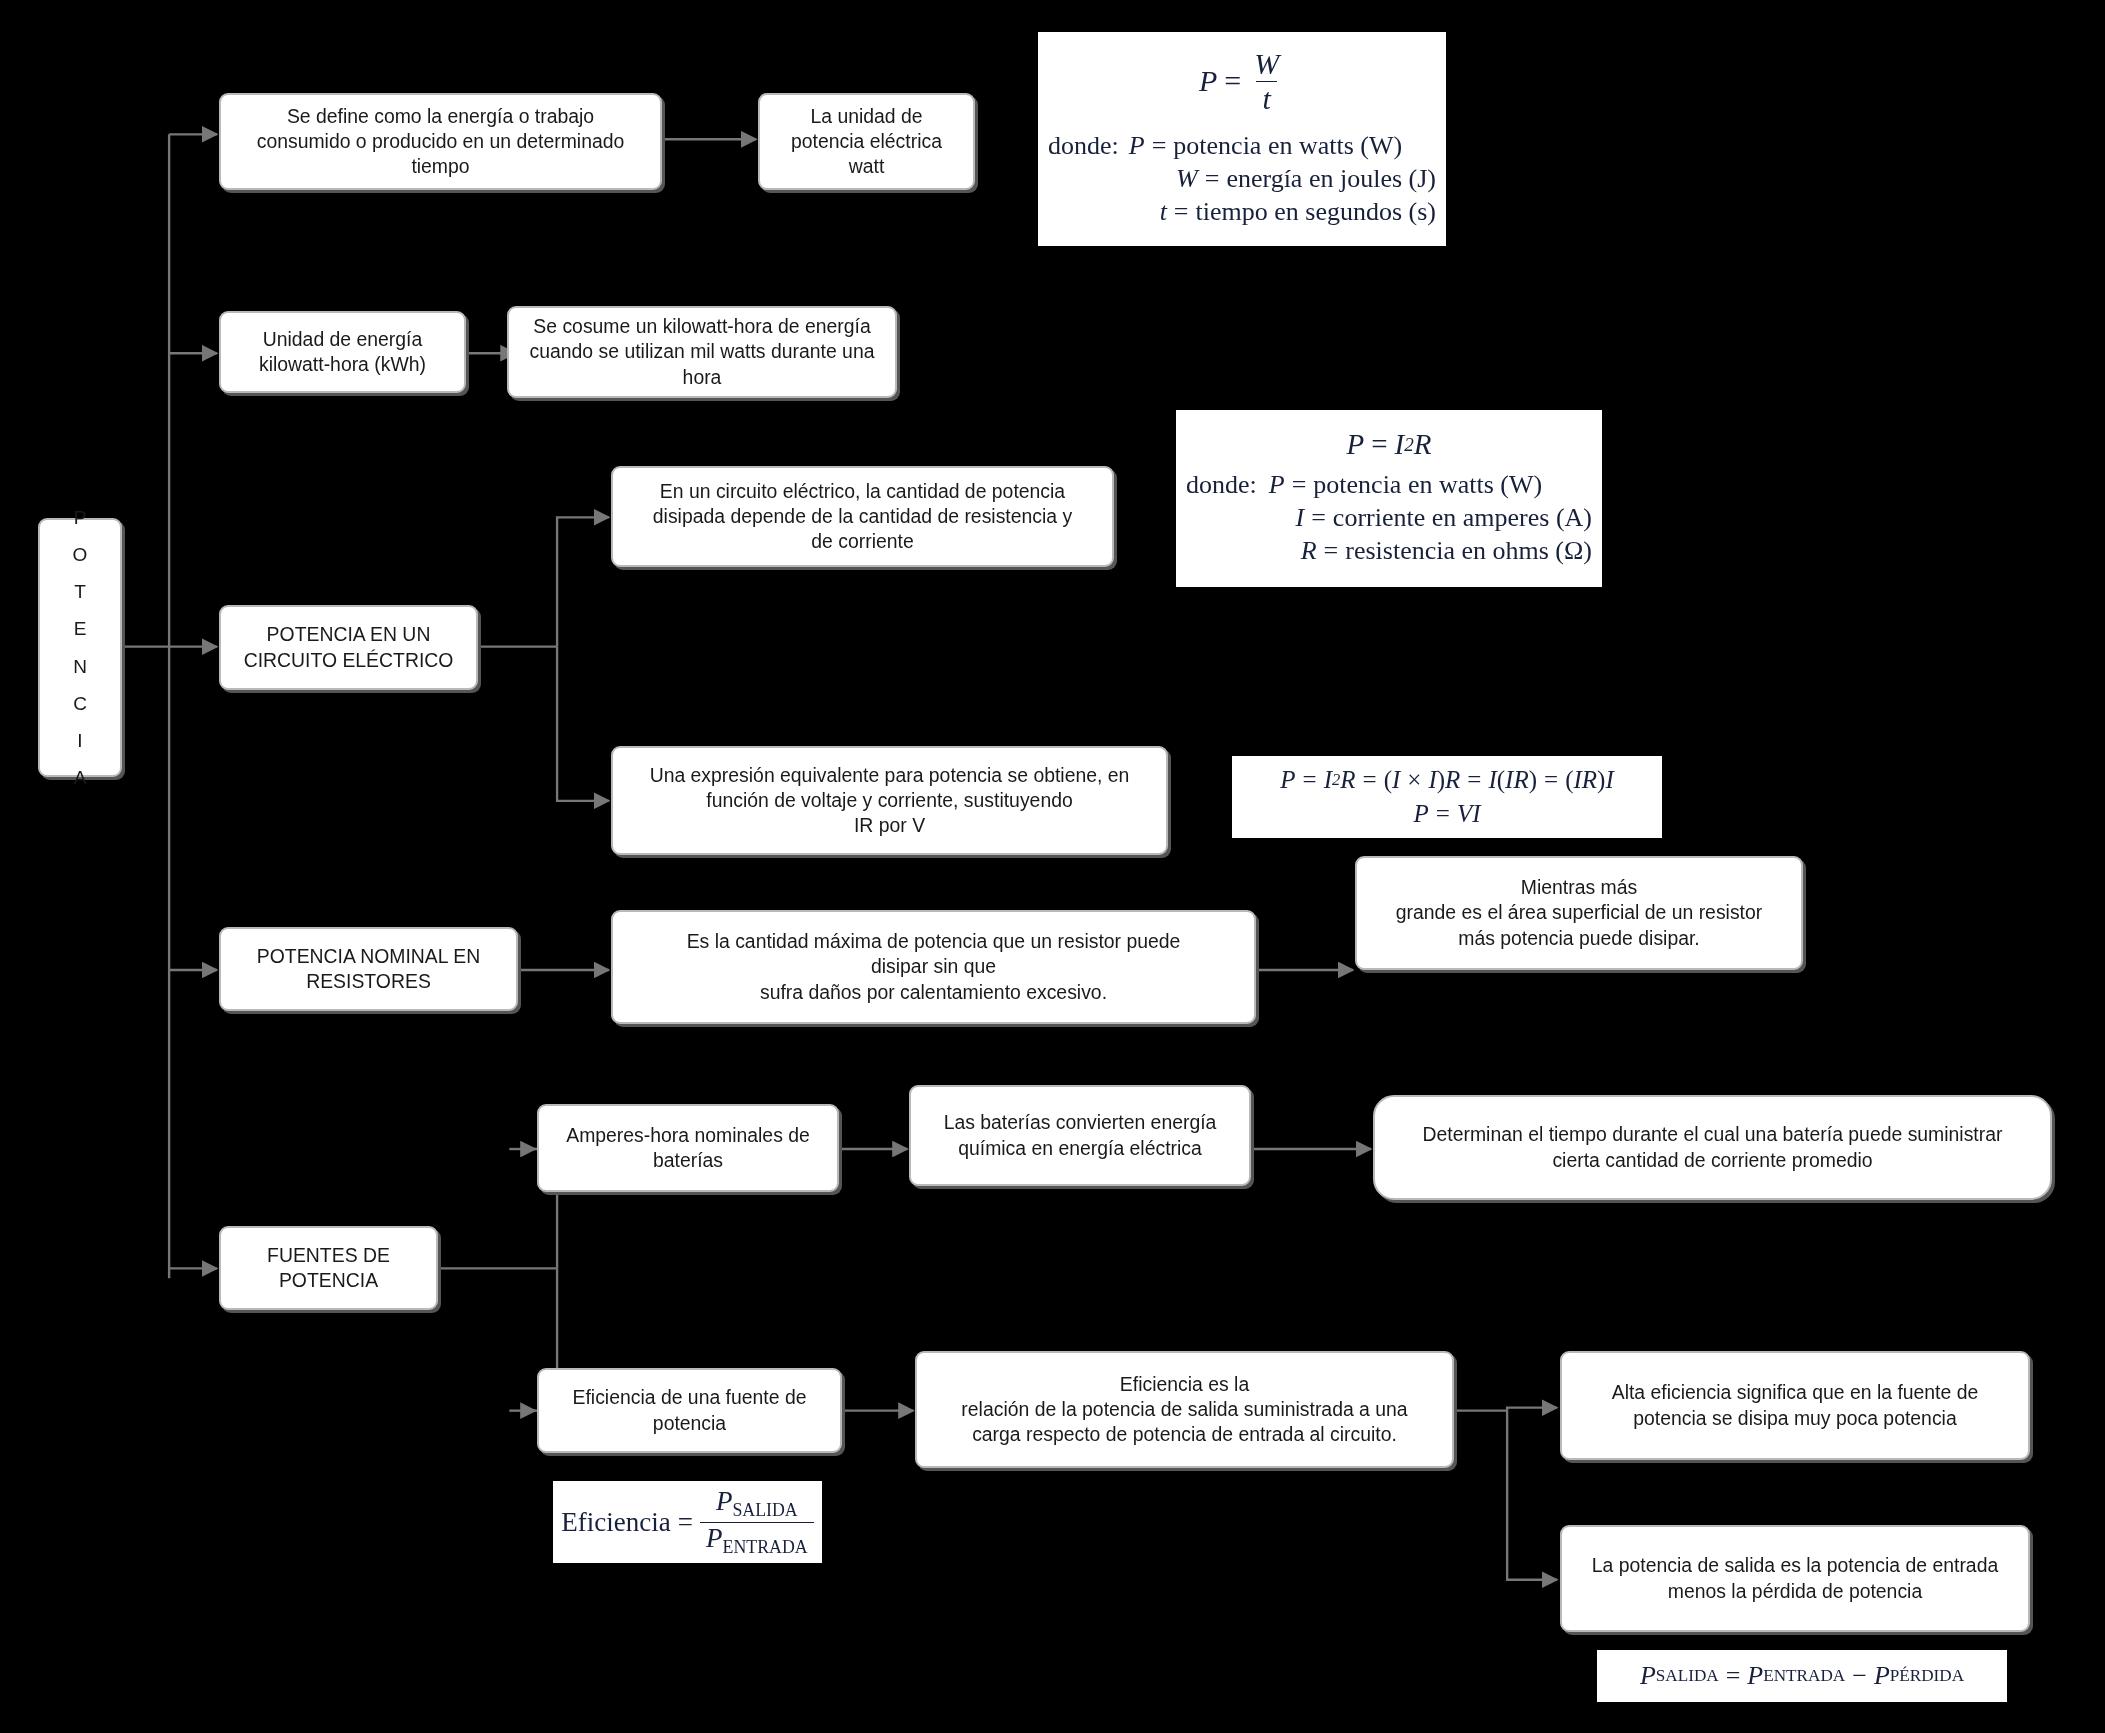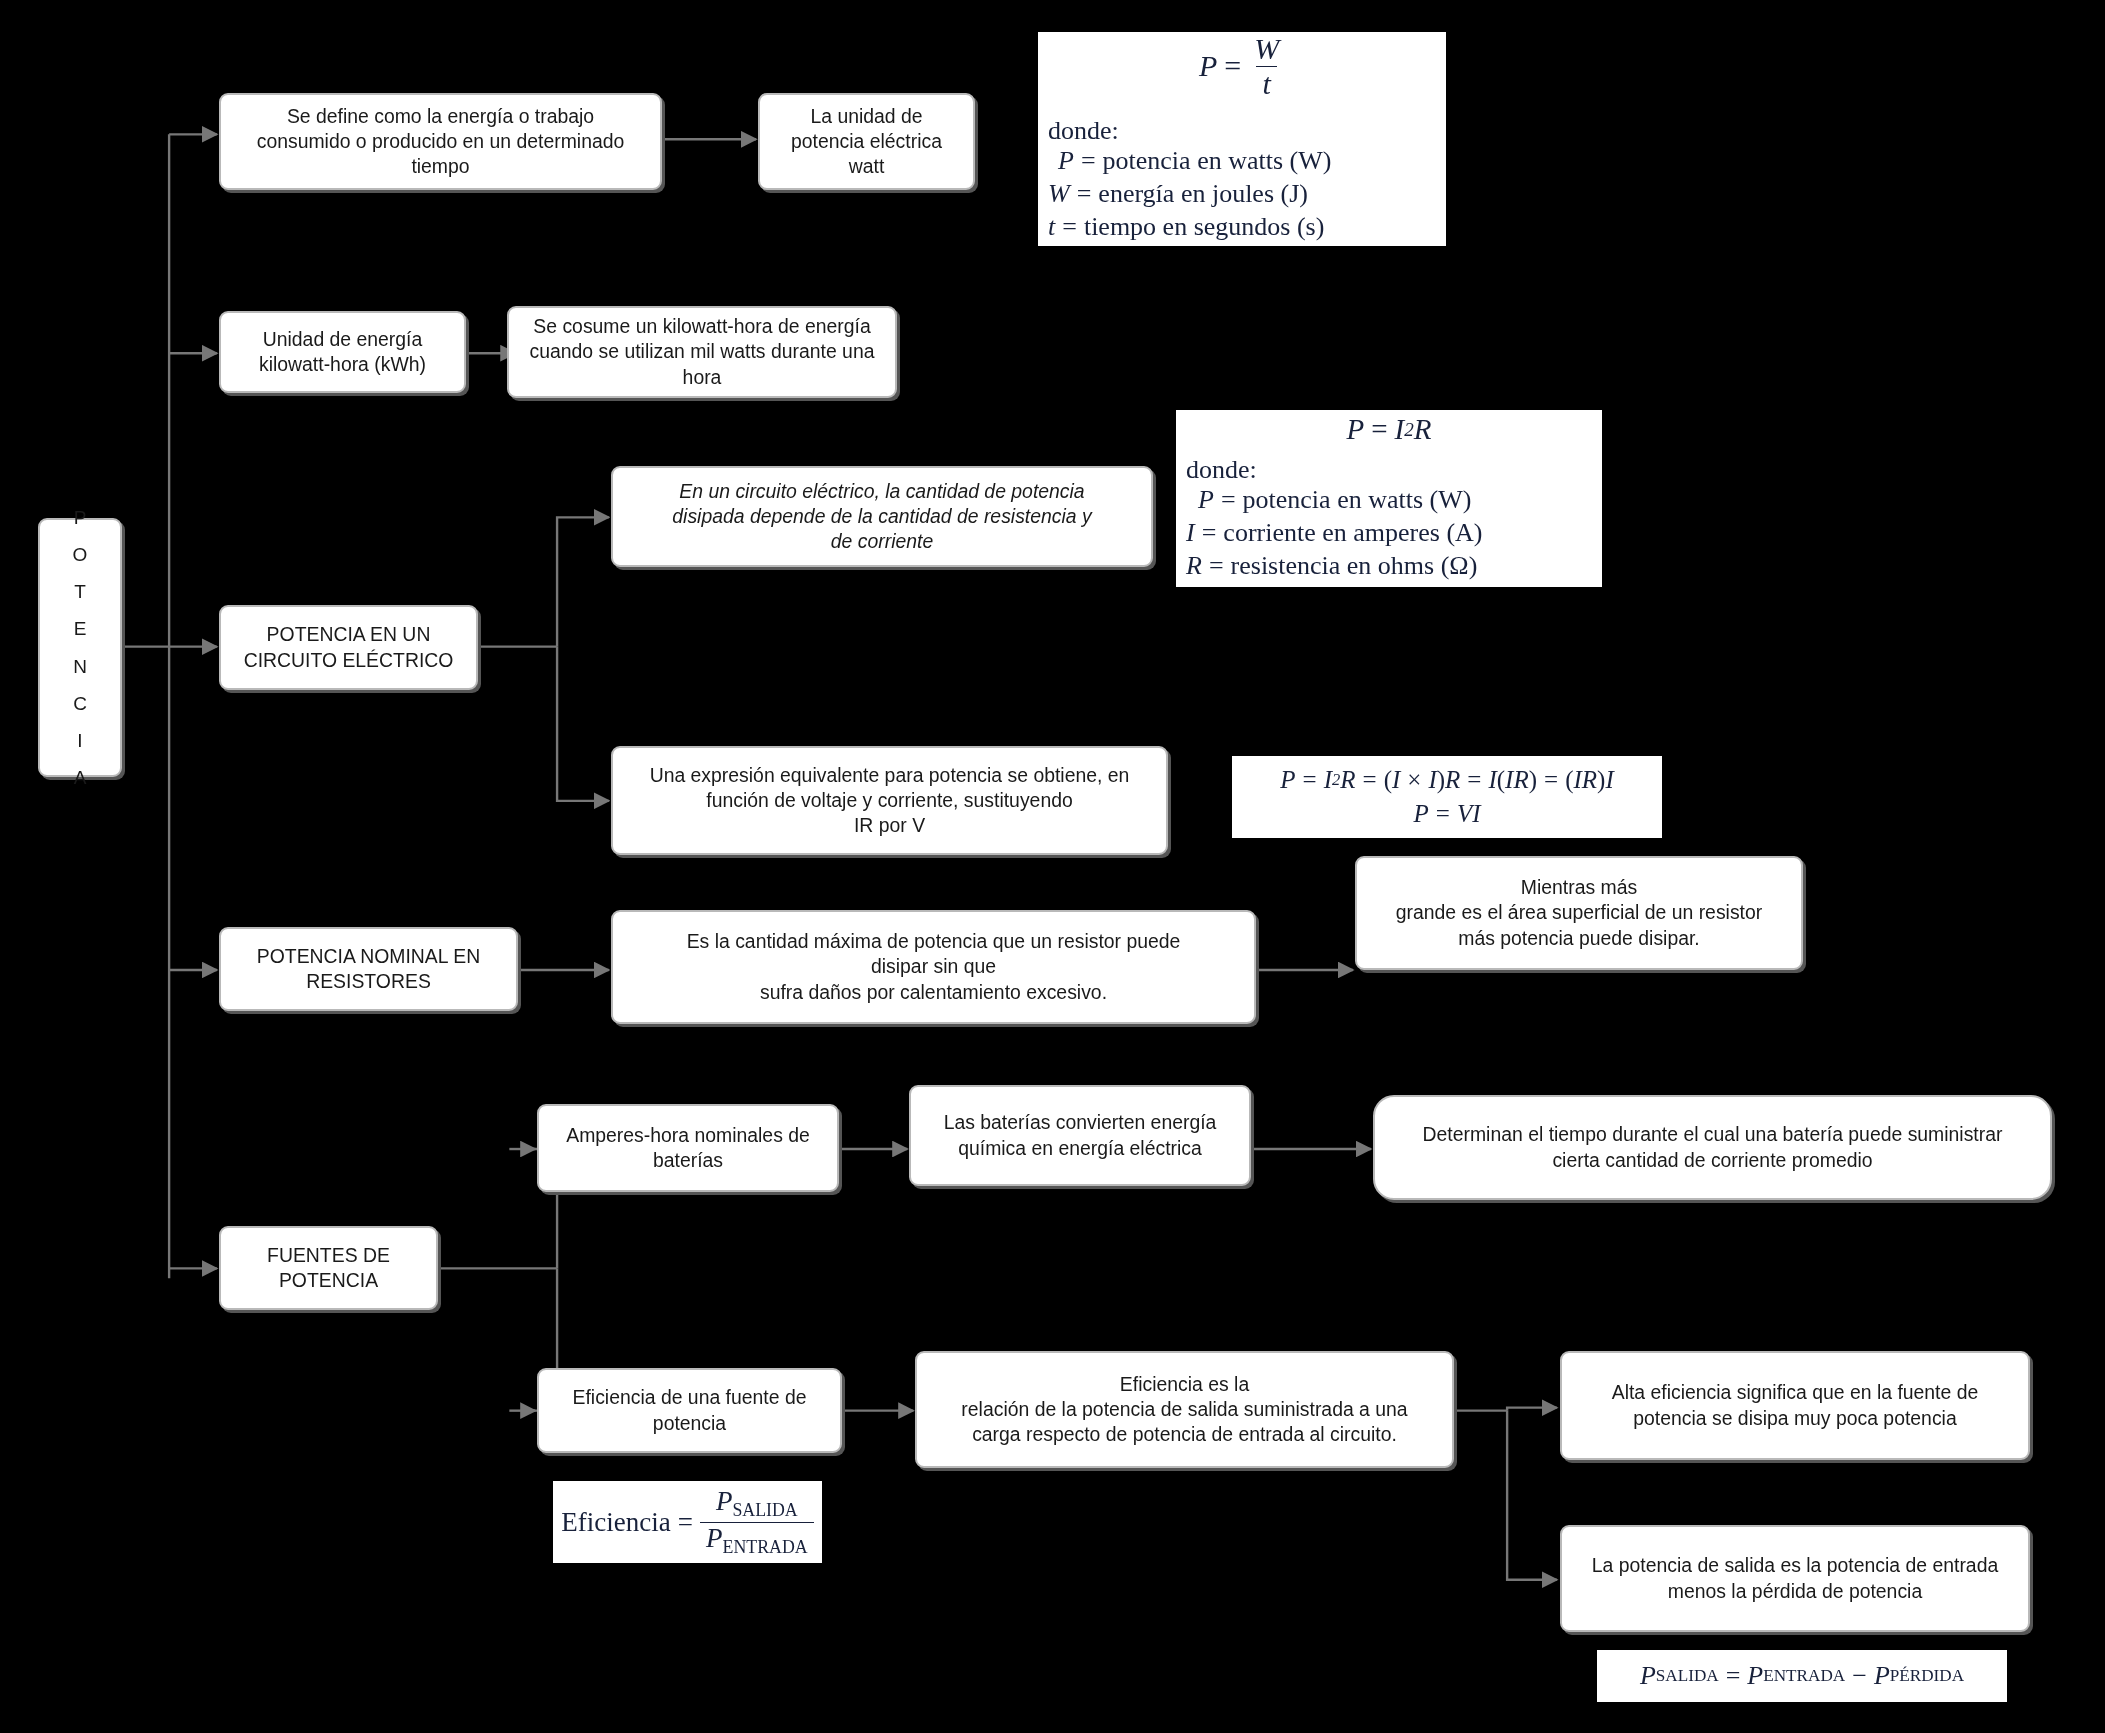--- a/index.html
+++ b/index.html
@@ -53,21 +53,21 @@
   .mi{font-style:italic;}
   .frac{display:inline-flex;flex-direction:column;align-items:center;vertical-align:middle;line-height:1.05;}
   .frac .num{padding:0 6px 1px 6px;}
   .frac .den{padding:1px 6px 0 6px;border-top:1.6px solid #18213b;}
   .sup{font-size:0.66em;vertical-align:super;font-style:italic;}
   .sub{font-size:0.66em;vertical-align:sub;font-style:normal;}
   .eqgap{padding:0 7px;}
 
   .f1{font-size:27px;}
   .f1 .whereblk{margin-top:8px;font-size:26px;}
-  .f1 .whereblk .line{display:flex;justify-content:flex-start;margin:3px 0;flex-direction:column;}
+  .f1 .whereblk .line{display:flex;justify-content:flex-start;margin:3px 0;}
 </style>
 </head>
 <body>
 
 <div id="canvas">
 
   <svg class="edges" viewBox="0 0 2116 1742">
     <defs>
       <marker id="ah" viewBox="0 0 10 10" refX="9" refY="5" markerWidth="7" markerHeight="7" orient="auto-start-reverse">
         <path d="M 0 0 L 10 5 L 0 10 z" fill="#777777"></path>
@@ -145,21 +145,21 @@
   <div class="node" style="left:507px;top:306px;width:390px;height:92px;">
     <span class="txt">Se cosume un kilowatt-hora de energía
 cuando se utilizan mil watts durante una hora</span>
   </div>
 
   <div class="node" style="left:219px;top:605px;width:259px;height:85px;">
     <span class="txt">POTENCIA EN UN
 CIRCUITO ELÉCTRICO</span>
   </div>
 
-  <div class="node" style="left:611px;top:466px;width:542px;height:101px;font-style:italic;">
+  <div class="node" style="left:611px;top:466px;width:503px;height:101px;">
     <span class="txt">En un circuito eléctrico, la cantidad de potencia
 disipada depende de la cantidad de resistencia y
 de corriente</span>
   </div>
 
   <div class="node" style="left:611px;top:746px;width:557px;height:109px;">
     <span class="txt">Una expresión equivalente para potencia se obtiene, en
 función de voltaje y corriente, sustituyendo
 IR por V</span>
   </div>

